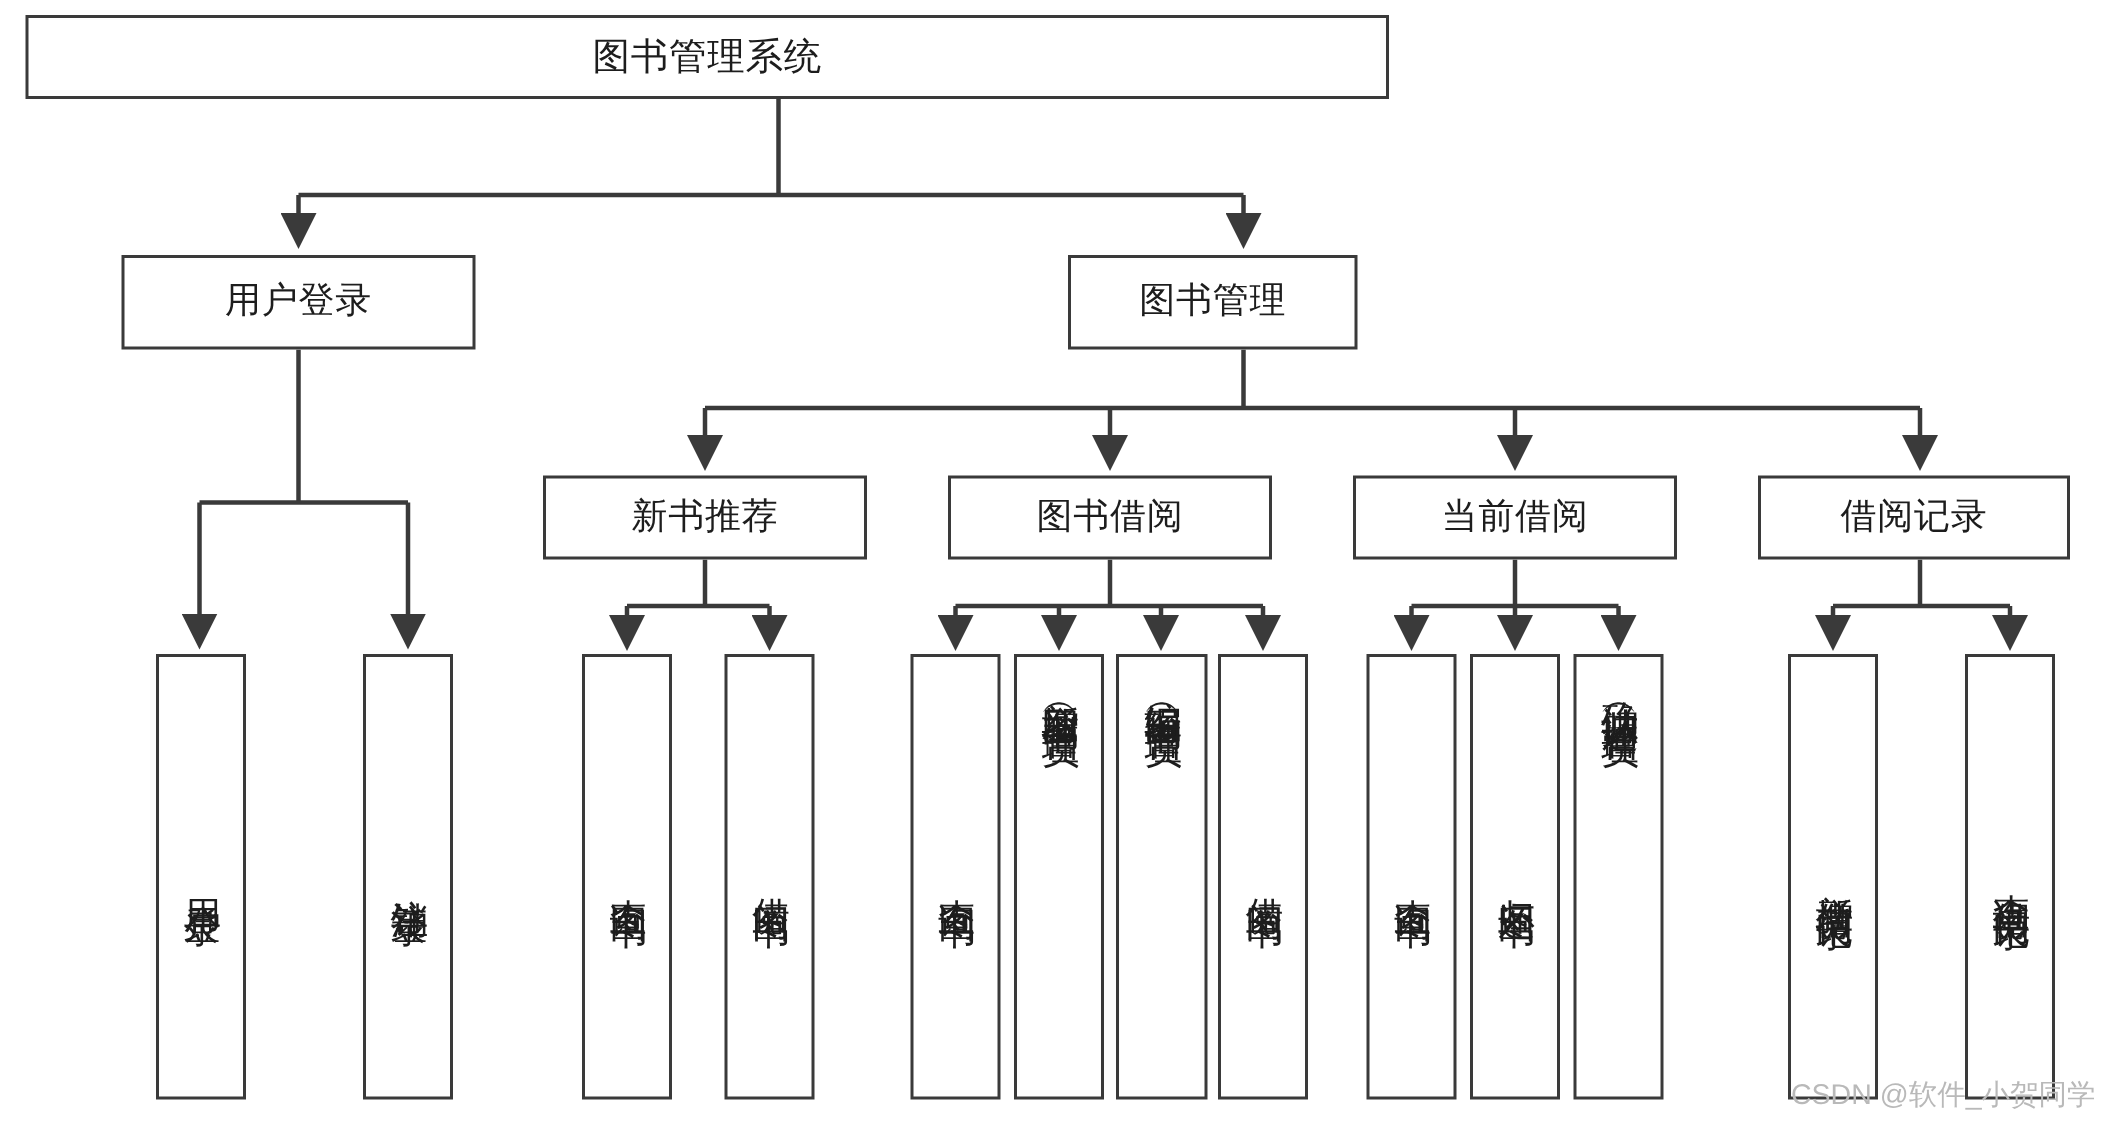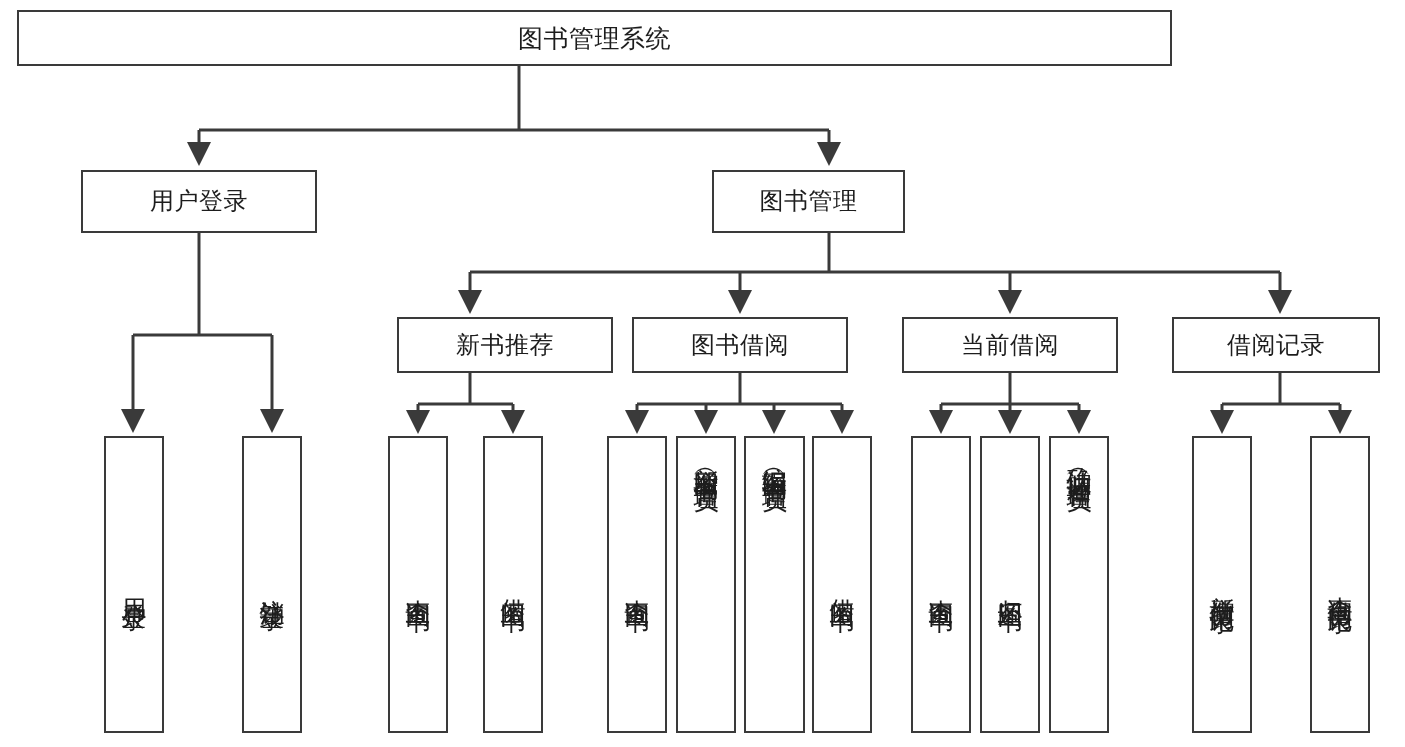--- a/index.html
+++ b/index.html
@@ -130,33 +130,33 @@
       <path d="M 1010 404 L 1010 430" marker-end="url(#arrow)"></path>
       <path d="M 1079 404 L 1079 430" marker-end="url(#arrow)"></path>
 
       <path d="M 1280 373 L 1280 404"></path>
       <path d="M 1222 404 L 1340 404"></path>
       <path d="M 1222 404 L 1222 430" marker-end="url(#arrow)"></path>
       <path d="M 1340 404 L 1340 430" marker-end="url(#arrow)"></path>
     </g>
   </svg>
 
-  <div class="node root" style="left:17px; top:10px; width:1155px; height:56px;">
+  <div class="node root" style="left:17px; top:10px; width:909px; height:56px;">
     <span class="label">图书管理系统</span>
   </div>
 
   <div class="node mid" style="left:81px; top:170px; width:236px; height:63px;">
     <span class="label">用户登录</span>
   </div>
 
   <div class="node mid" style="left:712px; top:170px; width:193px; height:63px;">
     <span class="label">图书管理</span>
   </div>
 
-  <div class="node mid" style="left:362px; top:317px; width:216px; height:56px;margin-left:35px;">
+  <div class="node mid" style="left:362px; top:317px; width:216px; height:56px;">
     <span class="label">新书推荐</span>
   </div>
 
   <div class="node mid" style="left:632px; top:317px; width:216px; height:56px;justify-content:center;">
     <span class="label">图书借阅</span>
   </div>
 
   <div class="node mid" style="left:902px; top:317px; width:216px; height:56px;justify-content:center;">
     <span class="label">当前借阅</span>
   </div>
@@ -210,14 +210,15 @@
   </div>
 
   <div class="node leaf center" style="left:1192px; top:436px; width:60px; height:297px;">
     <span class="label">新增借阅记录</span>
   </div>
 
   <div class="node leaf center" style="left:1310px; top:436px; width:60px; height:297px;">
     <span class="label">查询借阅记录</span>
   </div>
 
+  <div id="watermark">CSDN @软件_小贺同学</div>
 
 </div>
 
 </body></html>

